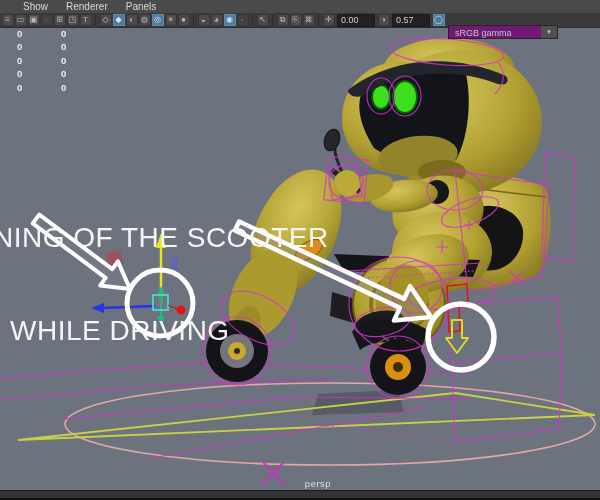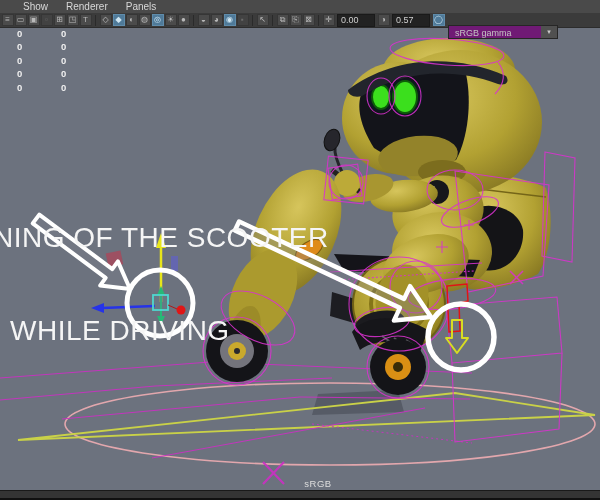--- a/index.html
+++ b/index.html
@@ -260,19 +260,19 @@
       <circle cx="461" cy="337" r="33" fill="none" stroke="#ffffff" stroke-width="5.5"></circle>
       <polygon points="452,320 462,320 462,338 468,338 457,353 446,338 452,338" fill="none" stroke="#d8dc22" stroke-width="2" stroke-linejoin="round"></polygon>
     </g>
   </svg>
 
   <div id="annotation">
     <div class="l1">NING OF THE SCOOTER</div>
     <div class="l2">WHILE DRIVING</div>
   </div>
 
-  <div id="persp-label">sRGB</div>
+  <div id="persp-label">persp</div>
 
   <div id="bottombar">
       <div class="inner"></div>
     </div>
 
 </div>
 
 </body></html>

